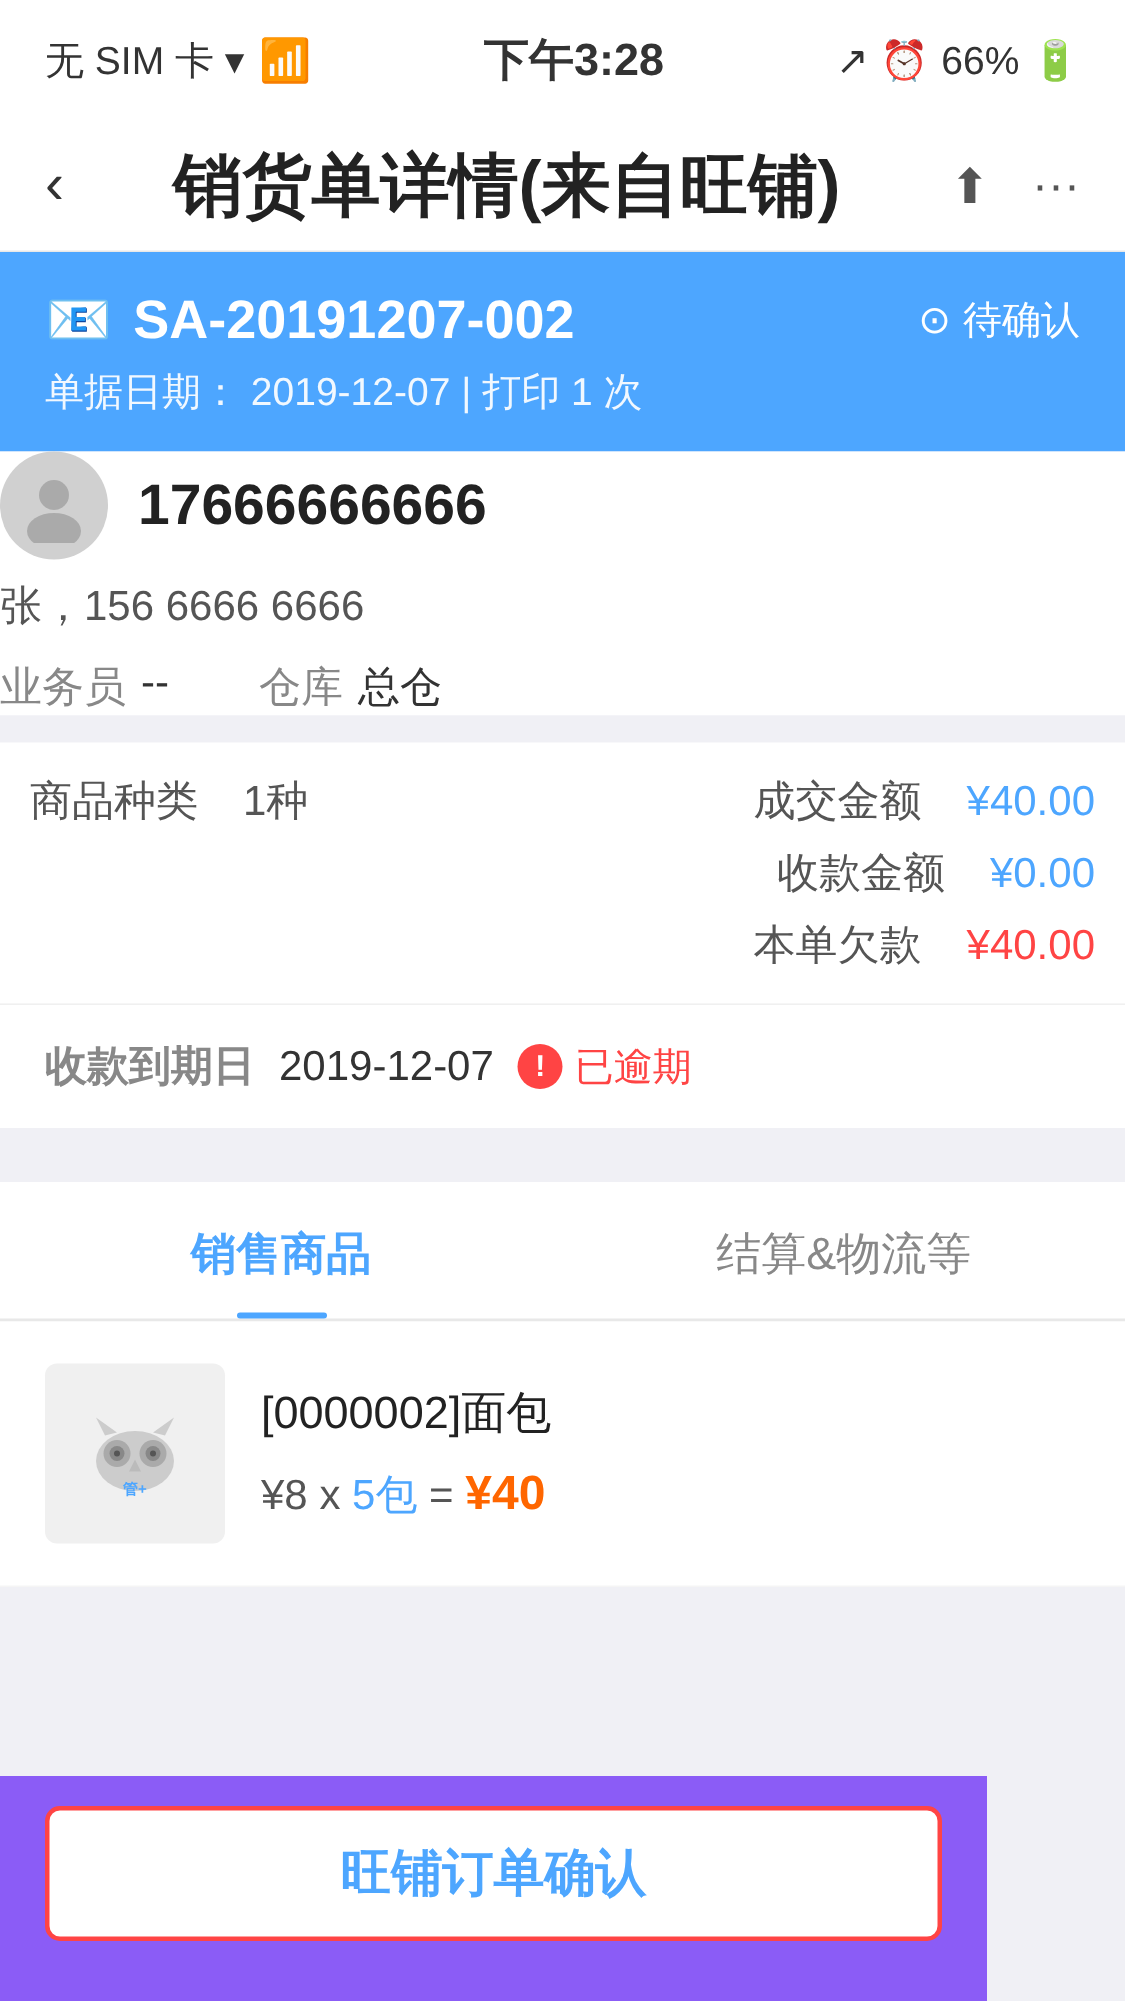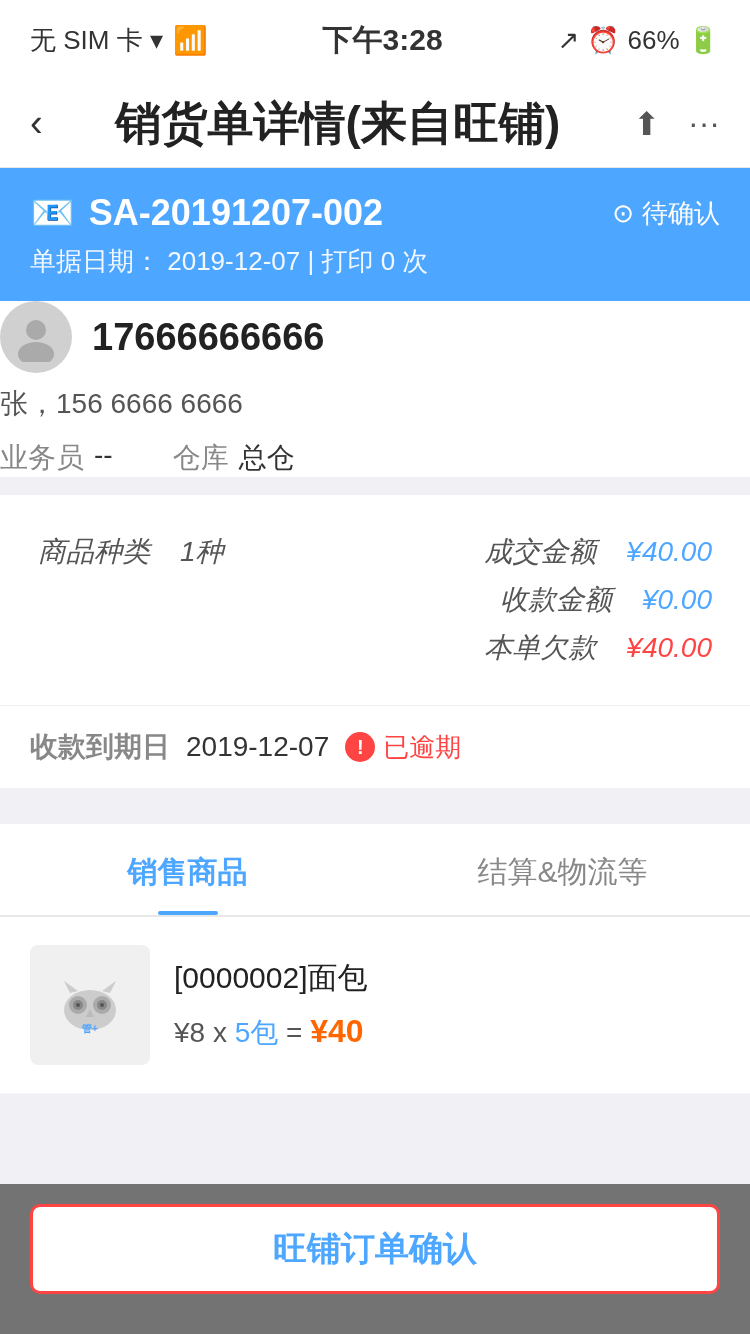--- a/index.html
+++ b/index.html
@@ -148,22 +148,21 @@
 
     
     .divider {
       height: 18px;
       background: #f0f0f5;
     }
 
     
     .amount-section {
       background: #fff;
-      padding: 38px;
-      font-style: italic;
+      padding: 20px;
     }
     .amount-row {
       display: flex;
       justify-content: space-between;
       align-items: flex-start;
     }
     .amount-left { font-size: 28px; color: #555; }
     .amount-right {
       display: flex;
       flex-direction: column;
@@ -292,22 +291,22 @@
     .bottom-spacer {
       height: 200px;
       background: #f0f0f5;
     }
 
     
     .confirm-btn-area {
       position: fixed;
       bottom: 0;
       left: 0;
-      width: 750px;
-      background: #737373;
+      width: 658px;
+      background: #8b5cf6;
       padding: 20px 30px 40px;
     }
     .confirm-btn {
       width: 100%;
       height: 90px;
       border: 3px solid #ff4444;
       border-radius: 10px;
       background: #fff;
       color: #4da6ff;
       font-size: 34px;
@@ -352,21 +351,21 @@
       <span>SA-20191207-002</span>
     </div>
     <div class="order-status">
       <span>⊙</span>
       <span>待确认</span>
     </div>
   </div>
   <div class="order-date-line">
     <span>单据日期：</span>
     <span>2019-12-07</span>
-    <span>| 打印 0 次</span>
+    <span>| 打印 1 次</span>
   </div>
 </div>
 
 <div class="customer-section">
   <div class="customer-top">
     <div class="customer-avatar">
       <svg width="50" height="50" viewBox="0 0 50 50">
         <circle cx="25" cy="18" r="10" fill="#aaa"></circle>
         <ellipse cx="25" cy="42" rx="18" ry="12" fill="#aaa"></ellipse>
       </svg>

